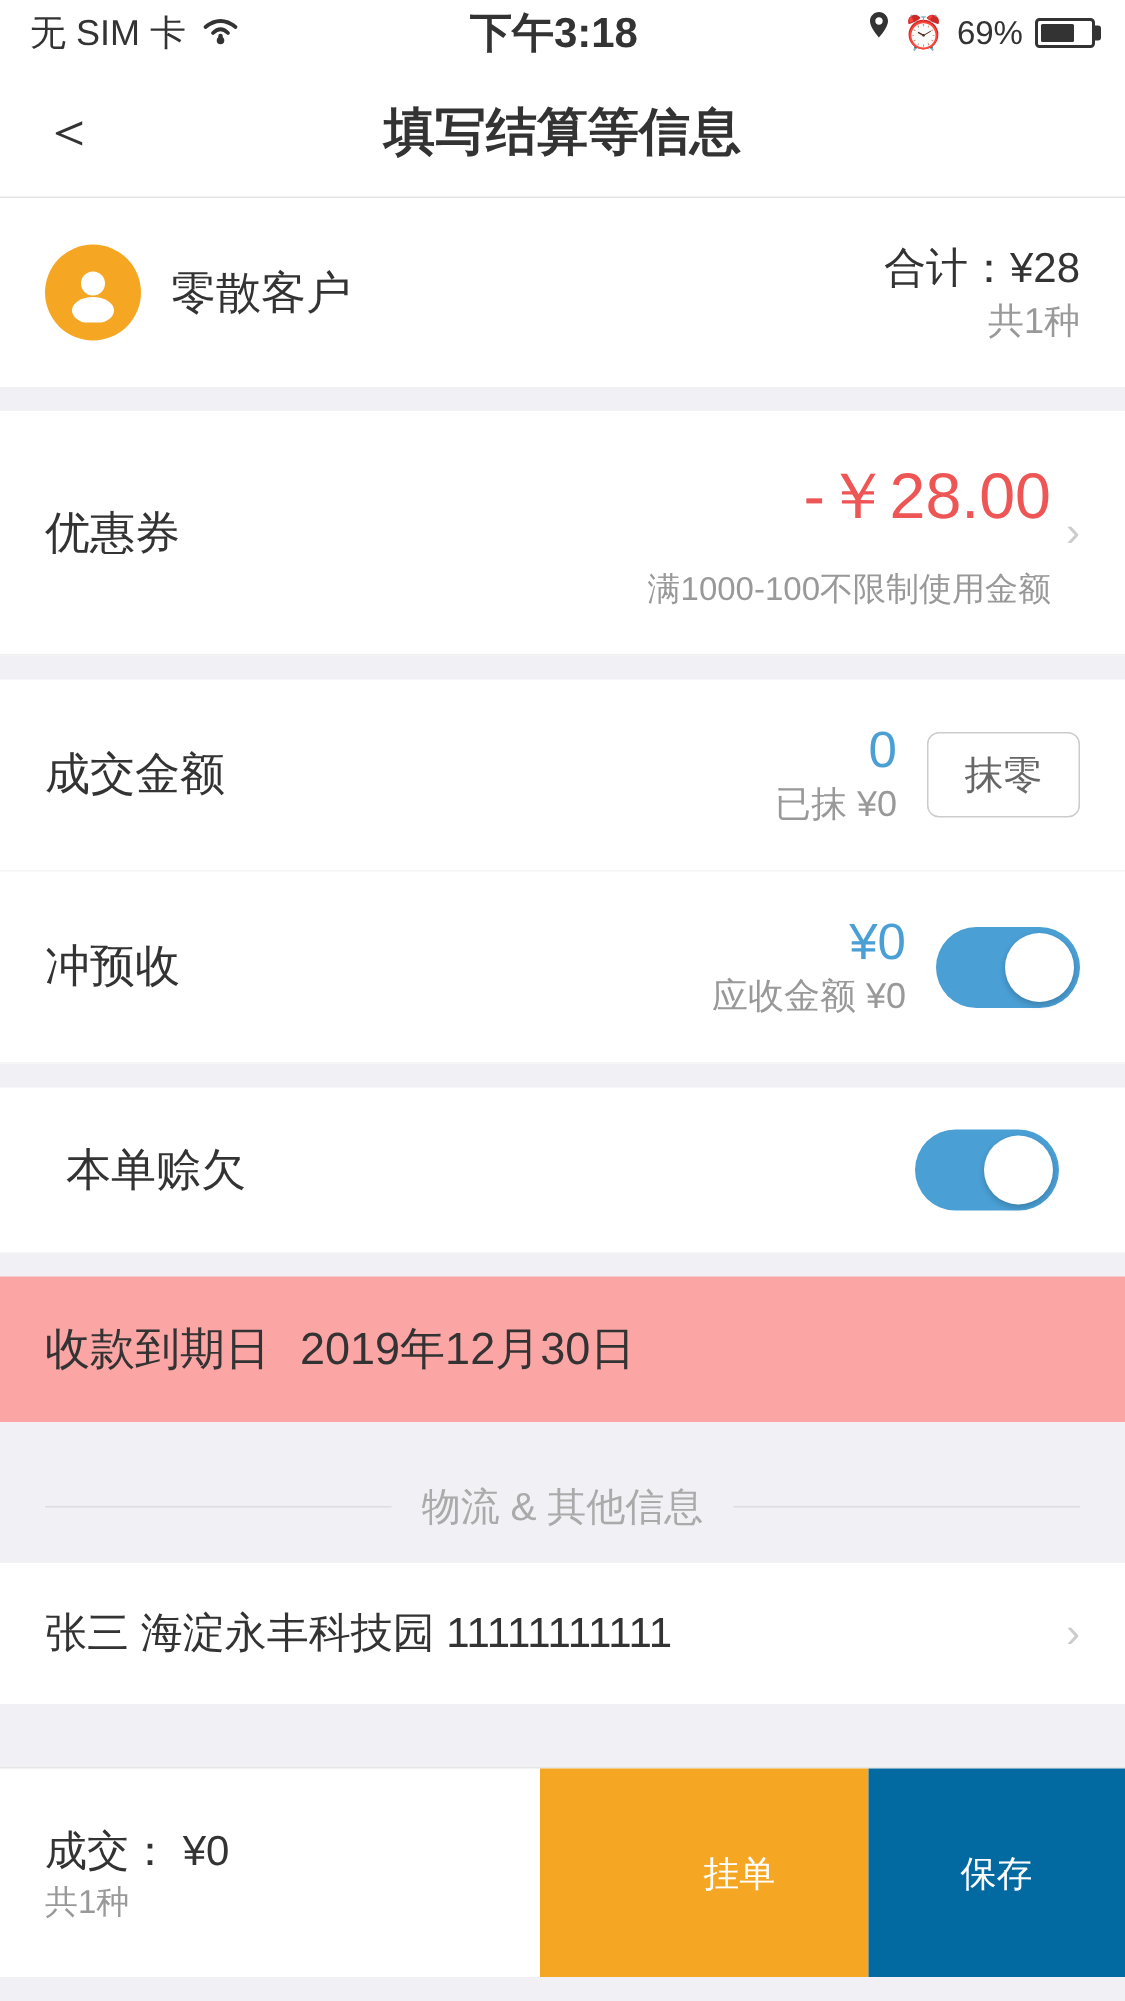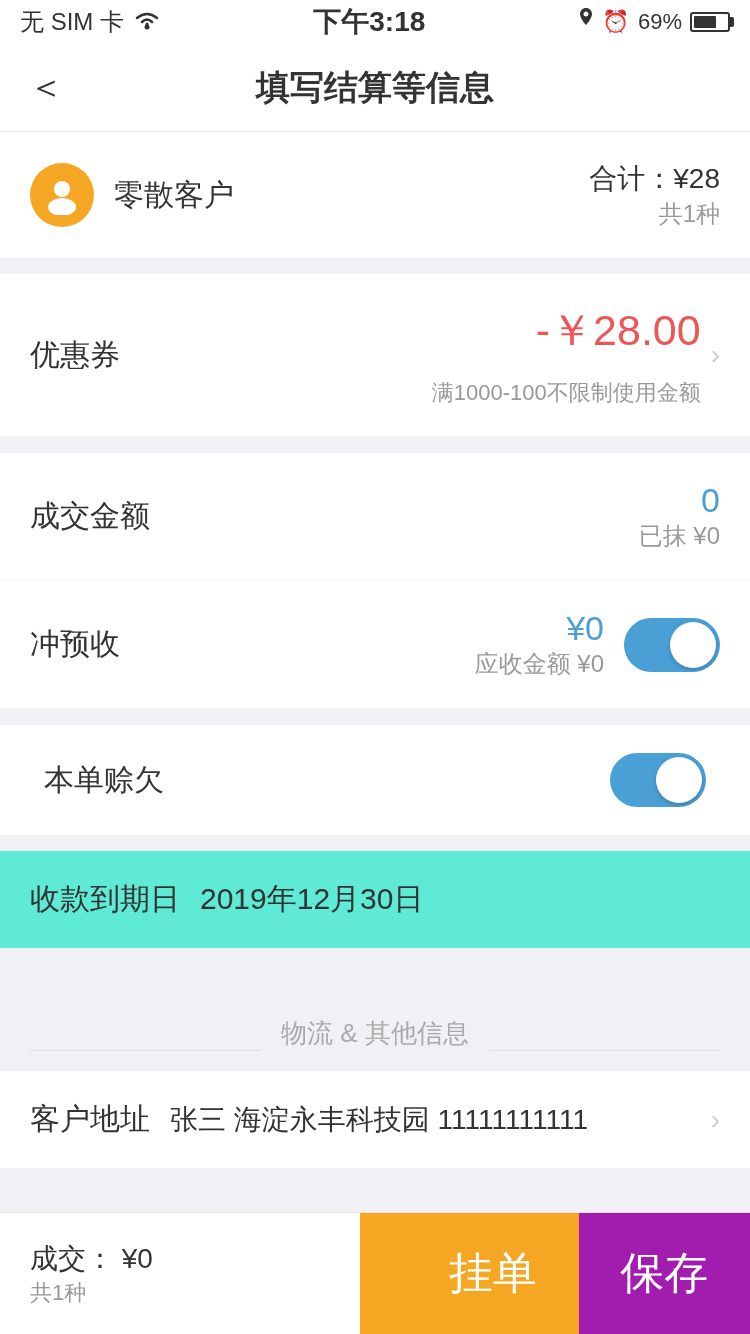--- a/index.html
+++ b/index.html
@@ -262,22 +262,22 @@
       align-items: center;
       justify-content: space-between;
     }
     .debit-label {
       font-size: 30px;
       color: #333;
     }
 
     
     .due-date-section {
-      background: #5eead4;
-      margin-bottom: 32px;
+      background: #fca5a5;
+      margin-bottom: 3px;
       padding: 28px 30px;
     }
     .due-date-row {
       display: flex;
       align-items: center;
       gap: 20px;
     }
     .due-date-label {
       font-size: 30px;
       color: #333;
@@ -287,21 +287,21 @@
       color: #333;
     }
 
     
     .divider-section {
       background: #f0f0f5;
       height: 16px;
     }
     .logistics-header {
       display: flex;
-      align-items: flex-end;
+      align-items: center;
       justify-content: center;
       gap: 20px;
       color: #aaa;
       font-size: 26px;
     }
     .logistics-header-line {
       flex: 1;
       height: 1px;
       background: #ddd;
     }
@@ -327,24 +327,24 @@
     }
     .address-value {
       font-size: 28px;
       color: #333;
       flex: 1;
     }
 
     
     .bottom-bar {
       position: fixed;
-      bottom: 0;
+      bottom: 16px;
       left: 0;
       width: 750px;
-      height: 122px;
+      height: 140px;
       background: #fff;
       display: flex;
       align-items: center;
       border-top: 1px solid #e5e5e5;
     }
     .bottom-info {
       flex: 0 0 360px;
       padding: 0 30px;
       display: flex;
       flex-direction: column;
@@ -360,33 +360,33 @@
     }
     .bottom-actions {
       flex: 1;
       display: flex;
       height: 100%;
     }
     .btn-hold {
       flex: 1;
       background: #f5a623;
       color: #fff;
-      font-size: 44px;
+      font-size: 24px;
       display: flex;
       align-items: center;
       justify-content: center;
       cursor: pointer;
       border: none;
       padding-left: 47px;
     }
     .btn-save {
       flex: 1;
-      background: #a21caf;
+      background: #0369a1;
       color: #fff;
-      font-size: 44px;
+      font-size: 24px;
       display: flex;
       align-items: center;
       justify-content: center;
       cursor: pointer;
       border: none;
     }
   </style>
 </head>
 <body>
 
@@ -457,20 +457,21 @@
 
     <div class="transaction-row">
       <span class="row-label">成交金额</span>
       <div class="row-right">
         <div>
           <div style="text-align:right;">
             <span class="main-amount">0</span>
           </div>
           <div class="already-cleared">已抹  ¥0</div>
         </div>
+        <button class="round-btn">抹零</button>
       </div>
     </div>
 
     <div class="transaction-row">
       <span class="row-label">冲预收</span>
       <div class="row-right">
         <div class="row-right-stack">
           <div class="main-amount">¥0</div>
           <div class="sub-amount">应收金额 ¥0</div>
         </div>
@@ -499,21 +500,20 @@
 
   <div style="background:#f0f0f5; padding: 20px 30px;">
     <div class="logistics-header">
       <div class="logistics-header-line"></div>
       <span class="logistics-header-text">物流 &amp; 其他信息</span>
       <div class="logistics-header-line"></div>
     </div>
   </div>
 
   <div class="address-section">
-    <span class="address-label">客户地址</span>
     <span class="address-value">张三 海淀永丰科技园 11111111111</span>
     <span class="chevron-right" style="margin-left:10px; color:#ccc;">›</span>
   </div>
 
 </div>
 
 <div class="bottom-bar">
   <div class="bottom-info">
     <span class="bottom-deal">成交：  ¥0</span>
     <span class="bottom-count">共1种</span>

